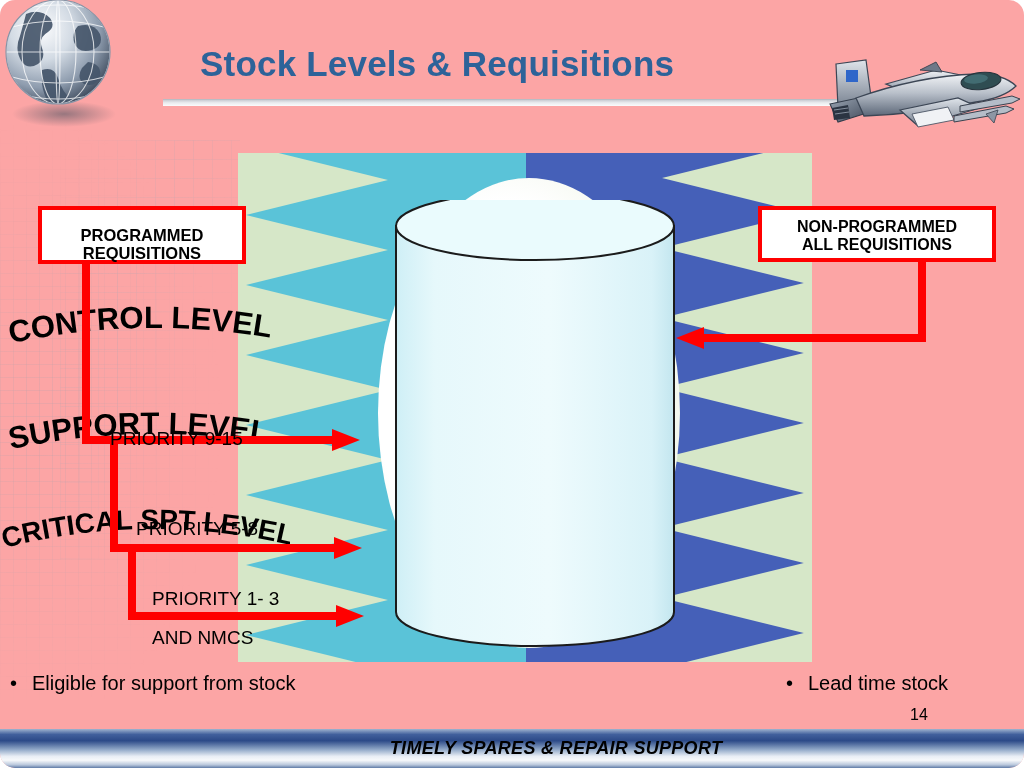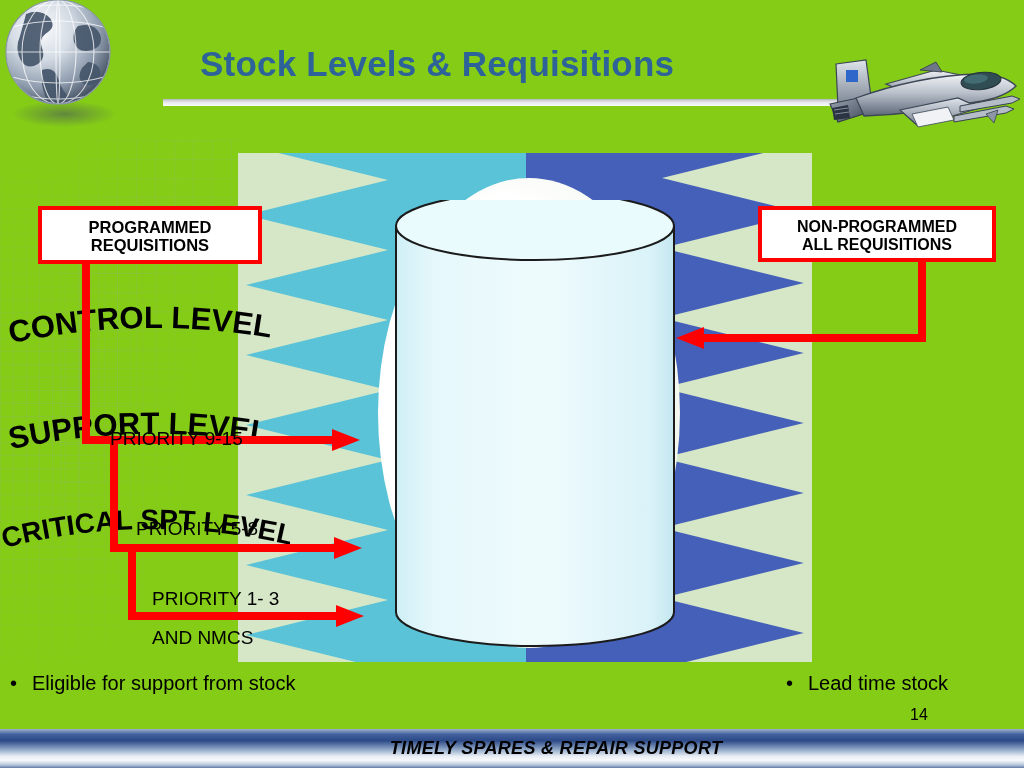--- a/index.html
+++ b/index.html
@@ -5,22 +5,23 @@
   * { box-sizing: border-box; margin: 0; padding: 0; }
   html, body {
     width: 1024px; height: 768px;
     overflow: hidden;
     background: #ffffff;
     font-family: "Liberation Sans", sans-serif;
   }
   #slide {
     position: relative;
     width: 1024px; height: 768px;
-    background: #84cc16;
+    background: #fca5a5;
     overflow: hidden;
+    border-radius: 15px;
   }
 
   
   .texture {
     position: absolute;
     left: 0; top: 0;
     width: 235px; height: 700px;
     opacity: .55;
     background-image:
       linear-gradient(to right, rgba(150,160,175,.30) 1px, transparent 1px),
@@ -93,21 +94,21 @@
   
   .callout {
     position: absolute;
     background: #ffffff;
     border: 4px solid #ff0000;
     color: #000000;
     font-weight: bold;
     text-align: center;
     line-height: 1.12;
   }
-  #callout-left  { left: 38px;  top: 206px; width: 224px; height: 58px; font-size: 16.5px; padding-top: 8px; }
+  #callout-left  { left: 38px;  top: 206px; width: 208px; height: 58px; font-size: 16.5px; padding-top: 16px; }
   #callout-right { left: 758px; top: 206px; width: 238px; height: 56px; font-size: 16px;   padding-top: 8px; }
 
   
   .redline { position: absolute; background: #ff0000; }
 
   
   .prio {
     position: absolute;
     color: #000000;
     font-size: 19px;

